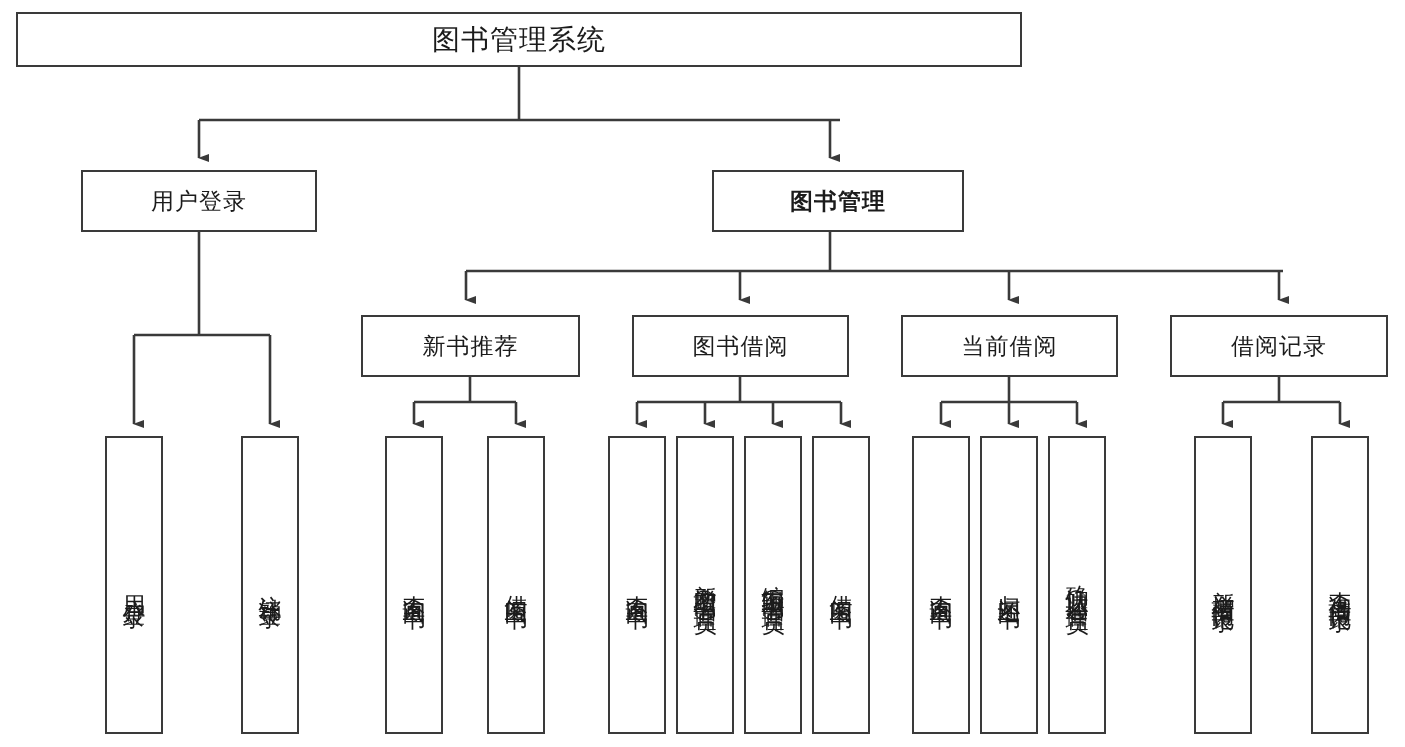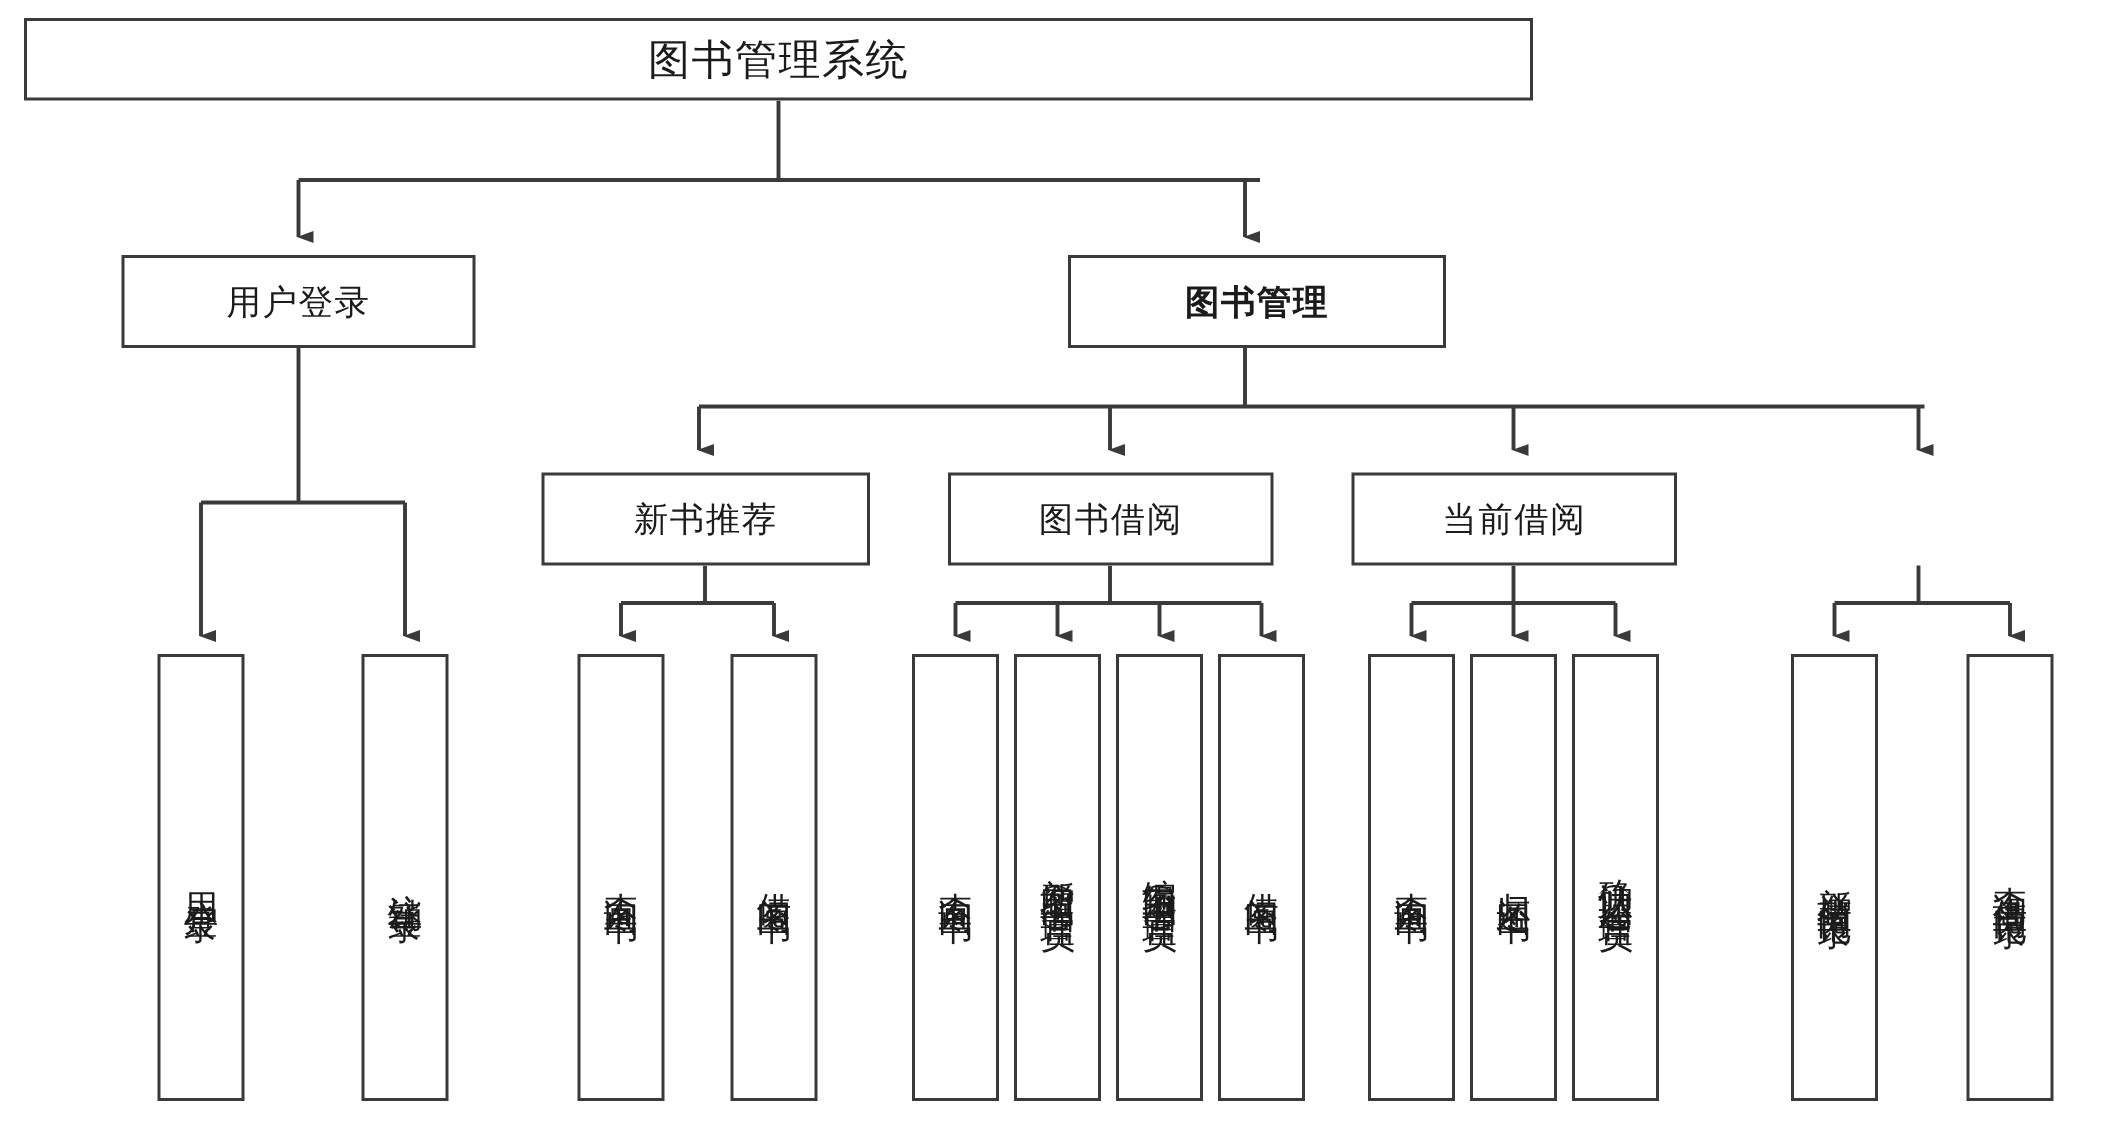--- a/index.html
+++ b/index.html
@@ -131,20 +131,23 @@
 
   <div class="node horiz" style="left:361px; top:315px; width:219px; height:62px;">
     <span>新书推荐</span>
   </div>
   <div class="node horiz" style="left:901px; top:315px; width:217px; height:62px;">
     <span>当前借阅</span>
   </div>
   <div class="node horiz" style="left:632px; top:315px; width:217px; height:62px;">
     <span>图书借阅</span>
   </div>
+  <div class="node horiz" style="left:1170px; top:315px; width:218px; height:62px;">
+    <span>借阅记录</span>
+  </div>
 
   <div class="node vert" style="left:105px; top:436px; width:58px; height:298px;">
     <span class="vtext">用户登录</span>
   </div>
   <div class="node vert" style="left:241px; top:436px; width:58px; height:298px;">
     <span class="vtext">注销登录</span>
   </div>
 
   <div class="node vert" style="left:385px; top:436px; width:58px; height:298px;">
     <span class="vtext">查询图书</span>

